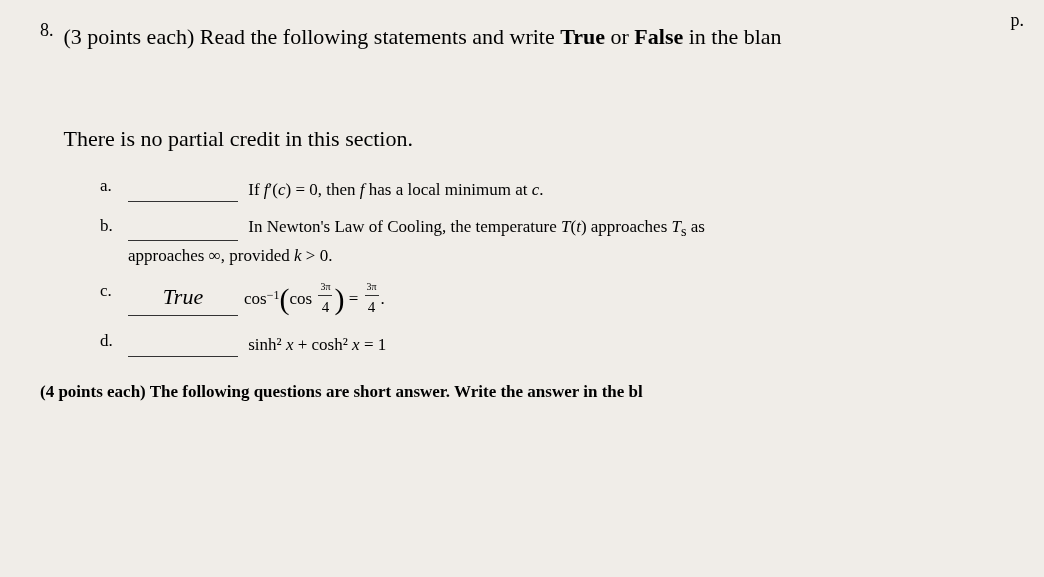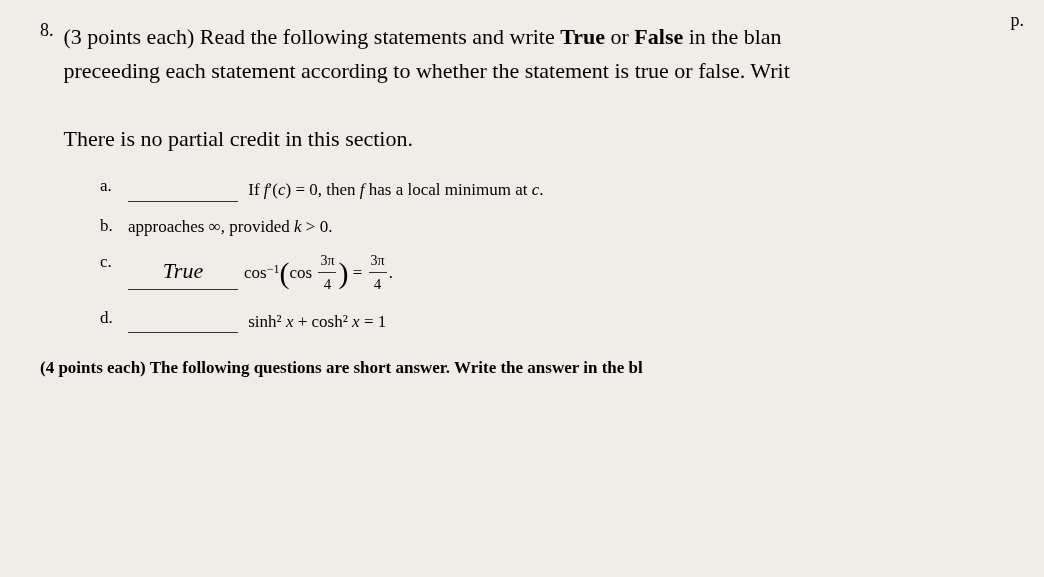--- a/index.html
+++ b/index.html
@@ -112,21 +112,21 @@
       display: inline-flex;
       flex-direction: column;
       align-items: center;
       margin: 0 2px;
       vertical-align: middle;
     }
 
     .fraction .num {
       border-bottom: 1.5px solid #333;
       padding: 0 2px;
-      font-size: 14px;
+      font-size: 10px;
     }
 
     .fraction .den {
       padding: 0 2px;
       font-size: 15px;
     }
 
     .paren-big {
       font-size: 30px;
       line-height: 1;
@@ -172,39 +172,43 @@
 <body>
 
 <div class="page">
   <div class="page-num">p.</div>
 
   <div class="question-header">
     <span class="question-number">8.</span>
     <div class="question-text">
       <span>(3 points each)</span>
       <span> Read the following statements and write <strong>True</strong> or <strong>False</strong> in the blan</span><br>
-      <span>preceeding each statement according to whether the statement is true or false. Writ</span><br>
+      <br>
       <br>
       <span>There is no partial credit in this section.</span>
     </div>
   </div>
 
   <div class="parts">
 
     <div class="part">
       <span class="part-label">a.</span>
       <div class="part-content">
         <span class="answer-line">&nbsp;</span>
         <span>If <em>f</em>′(<em>c</em>) = 0, then <em>f</em> has a local minimum at <em>c</em>.</span>
       </div>
     </div>
 
     <div class="part">
       <span class="part-label">b.</span>
       <div class="part-b-content">
+        <div class="indent-line">
+          <span class="answer-line">&nbsp;</span>
+          <span>In Newton's Law of Cooling, the temperature <em>T</em>(<em>t</em>) approaches <em>T</em><sub>s</sub> as</span>
+        </div>
         <div>
           <span>approaches ∞, provided <em>k</em> &gt; 0.</span>
         </div>
       </div>
     </div>
 
     <div class="part">
       <span class="part-label">c.</span>
       <div class="part-content part-c-content">
         <span class="answer-filled">True</span>

